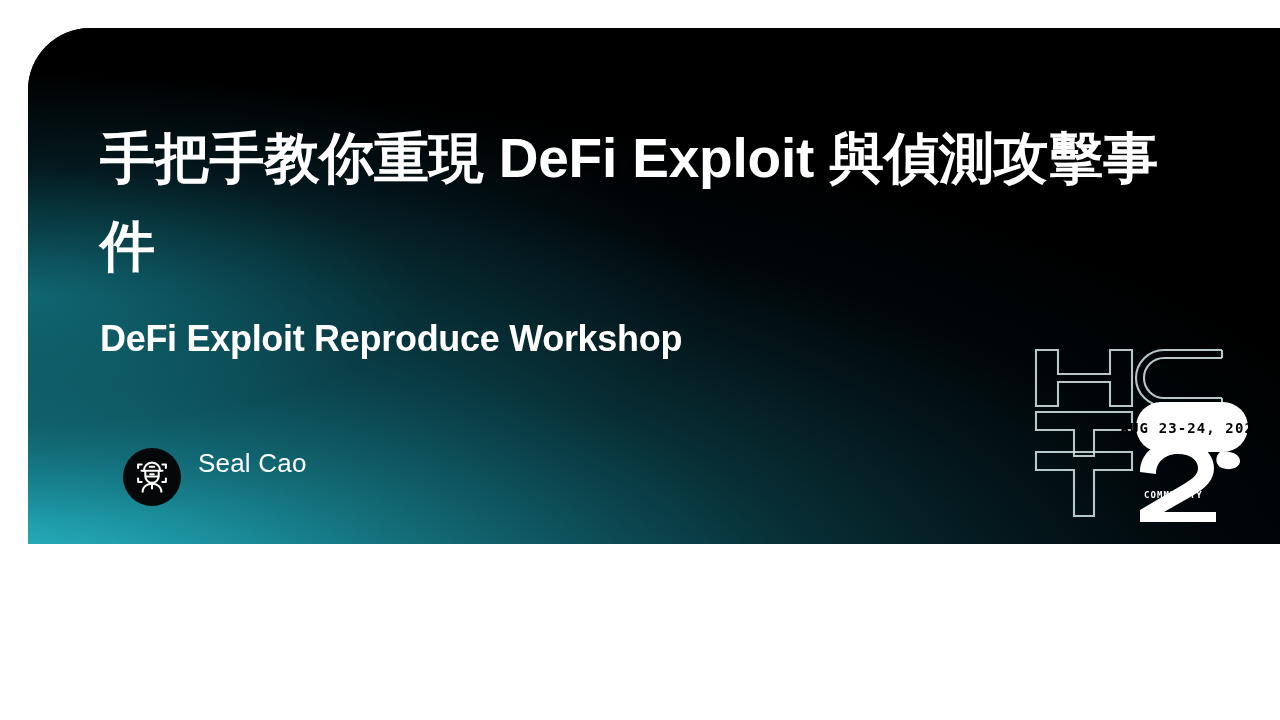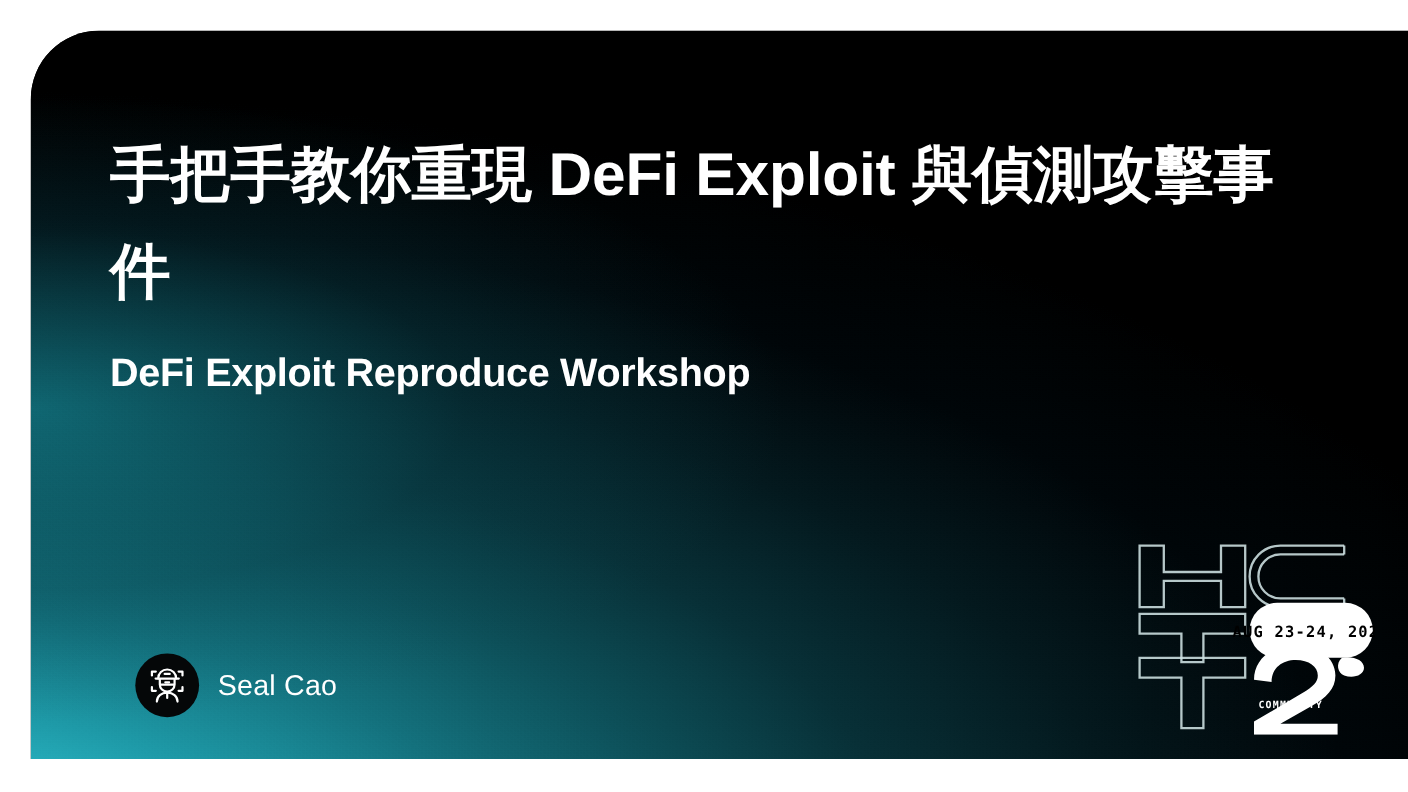--- a/index.html
+++ b/index.html
@@ -7,21 +7,21 @@
     width:1280px; height:720px;
     background:#ffffff;
     overflow:hidden;
     font-family:"Liberation Sans", sans-serif;
   }
 
   
   #slide {
     position:absolute;
     left:28px; top:28px;
-    width:1252px; height:662px;
+    width:1252px; height:516px;
     border-top-left-radius:62px;
     overflow:hidden;
     background:#000000;
   }
   
   #slide .glow-main {
     position:absolute; inset:0;
     background:
       radial-gradient(125% 108% at -8% 116%,
         #35d3dd 0%,
@@ -72,21 +72,21 @@
     line-height:50px;
     margin-top:24px;
     letter-spacing:-0.3px;
   }
 
   
   #speaker {
     position:absolute;
     left:95px; bottom:38px;
     display:flex;
-    align-items:center;
+    align-items:flex-start;
     gap:17px;
   }
   #speaker .avatar {
     width:58px; height:58px;
     border-radius:50%;
     background:#050708;
     display:flex; align-items:center; justify-content:center;
     flex:none;
   }
   #speaker .avatar svg { display:block; }

